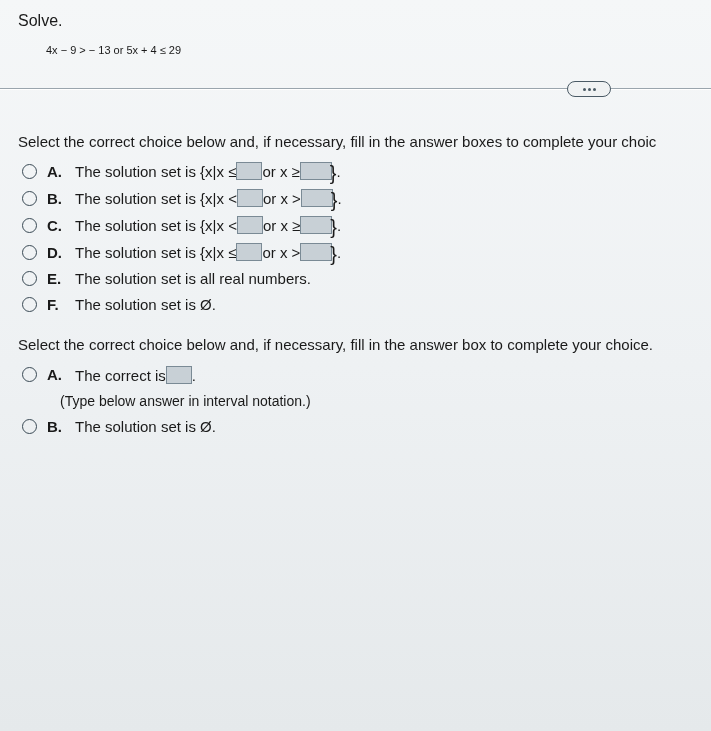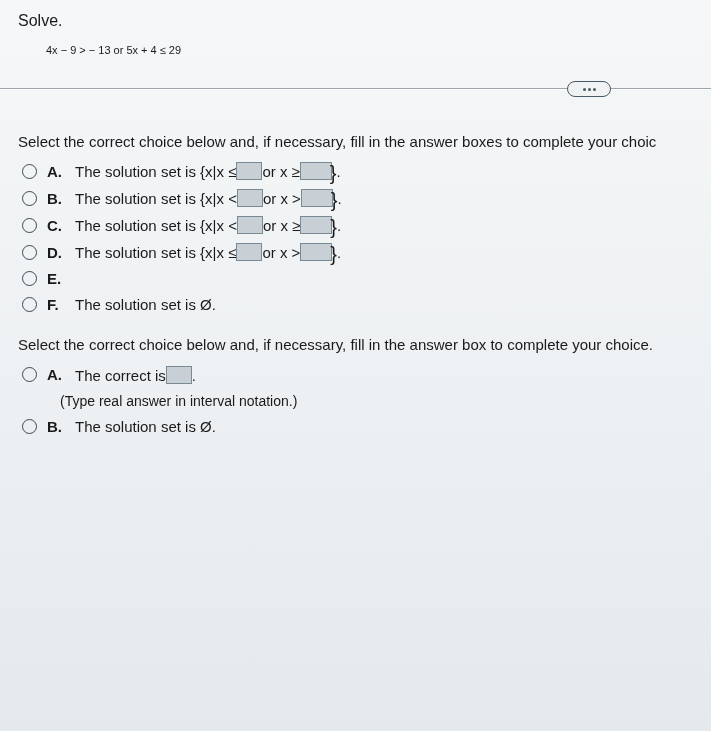--- a/index.html
+++ b/index.html
@@ -181,20 +181,21 @@
         <span>or x &gt;</span>
         <span class="ansbox wide"></span>
         <span class="brace-end">}</span>
           <span>.</span>
       </div>
     </div>
 
     <div class="choice-row">
       <div class="radio"></div>
       <div class="letter">E.</div>
+      <div class="choice-text">The solution set is all real numbers.</div>
     </div>
 
     <div class="choice-row">
       <div class="radio"></div>
       <div class="letter">F.</div>
       <div class="choice-text">The solution set is Ø.</div>
     </div>
 
   </div>
 
@@ -205,21 +206,21 @@
 
       <div class="choice-row">
         <div class="radio"></div>
         <div class="letter">A.</div>
         <div class="choice-text">
           <span>The correct is</span>
           <span class="ansbox"></span>
           <span>.</span>
         </div>
       </div>
-      <div class="sub-note">(Type real answer in interval notation.)</div>
+      <div class="sub-note">(Type below answer in interval notation.)</div>
 
       <div class="choice-row">
         <div class="radio"></div>
         <div class="letter">B.</div>
         <div class="choice-text">The solution set is Ø.</div>
       </div>
 
     </div>
   </div>
 

